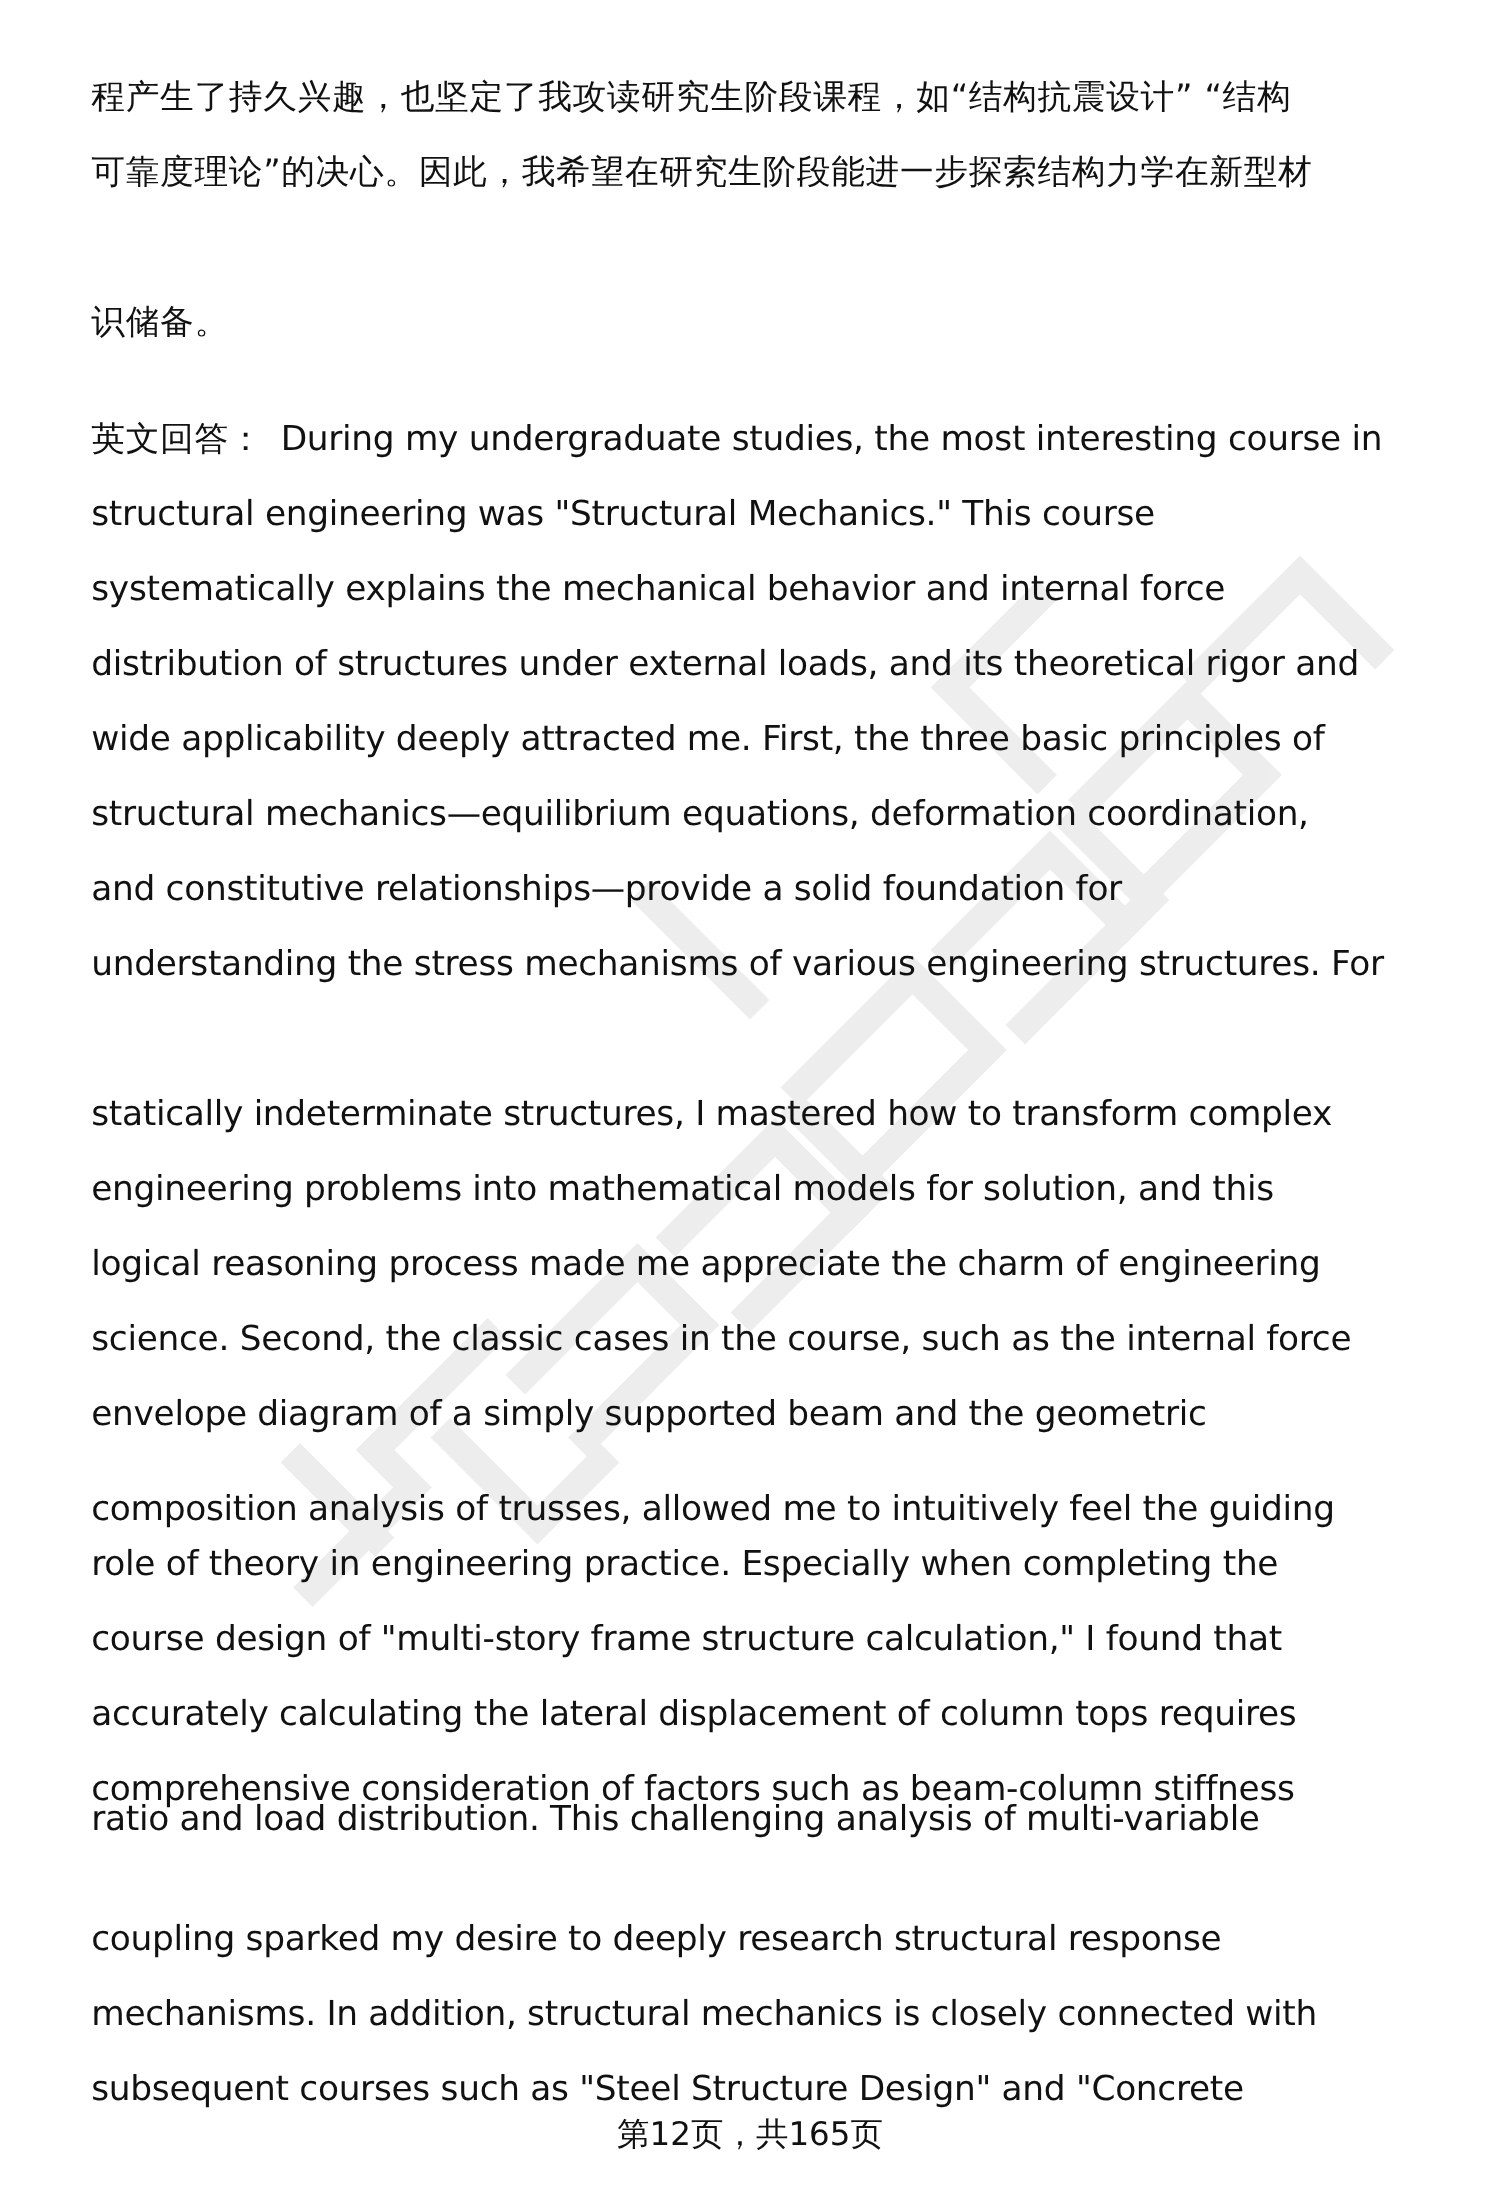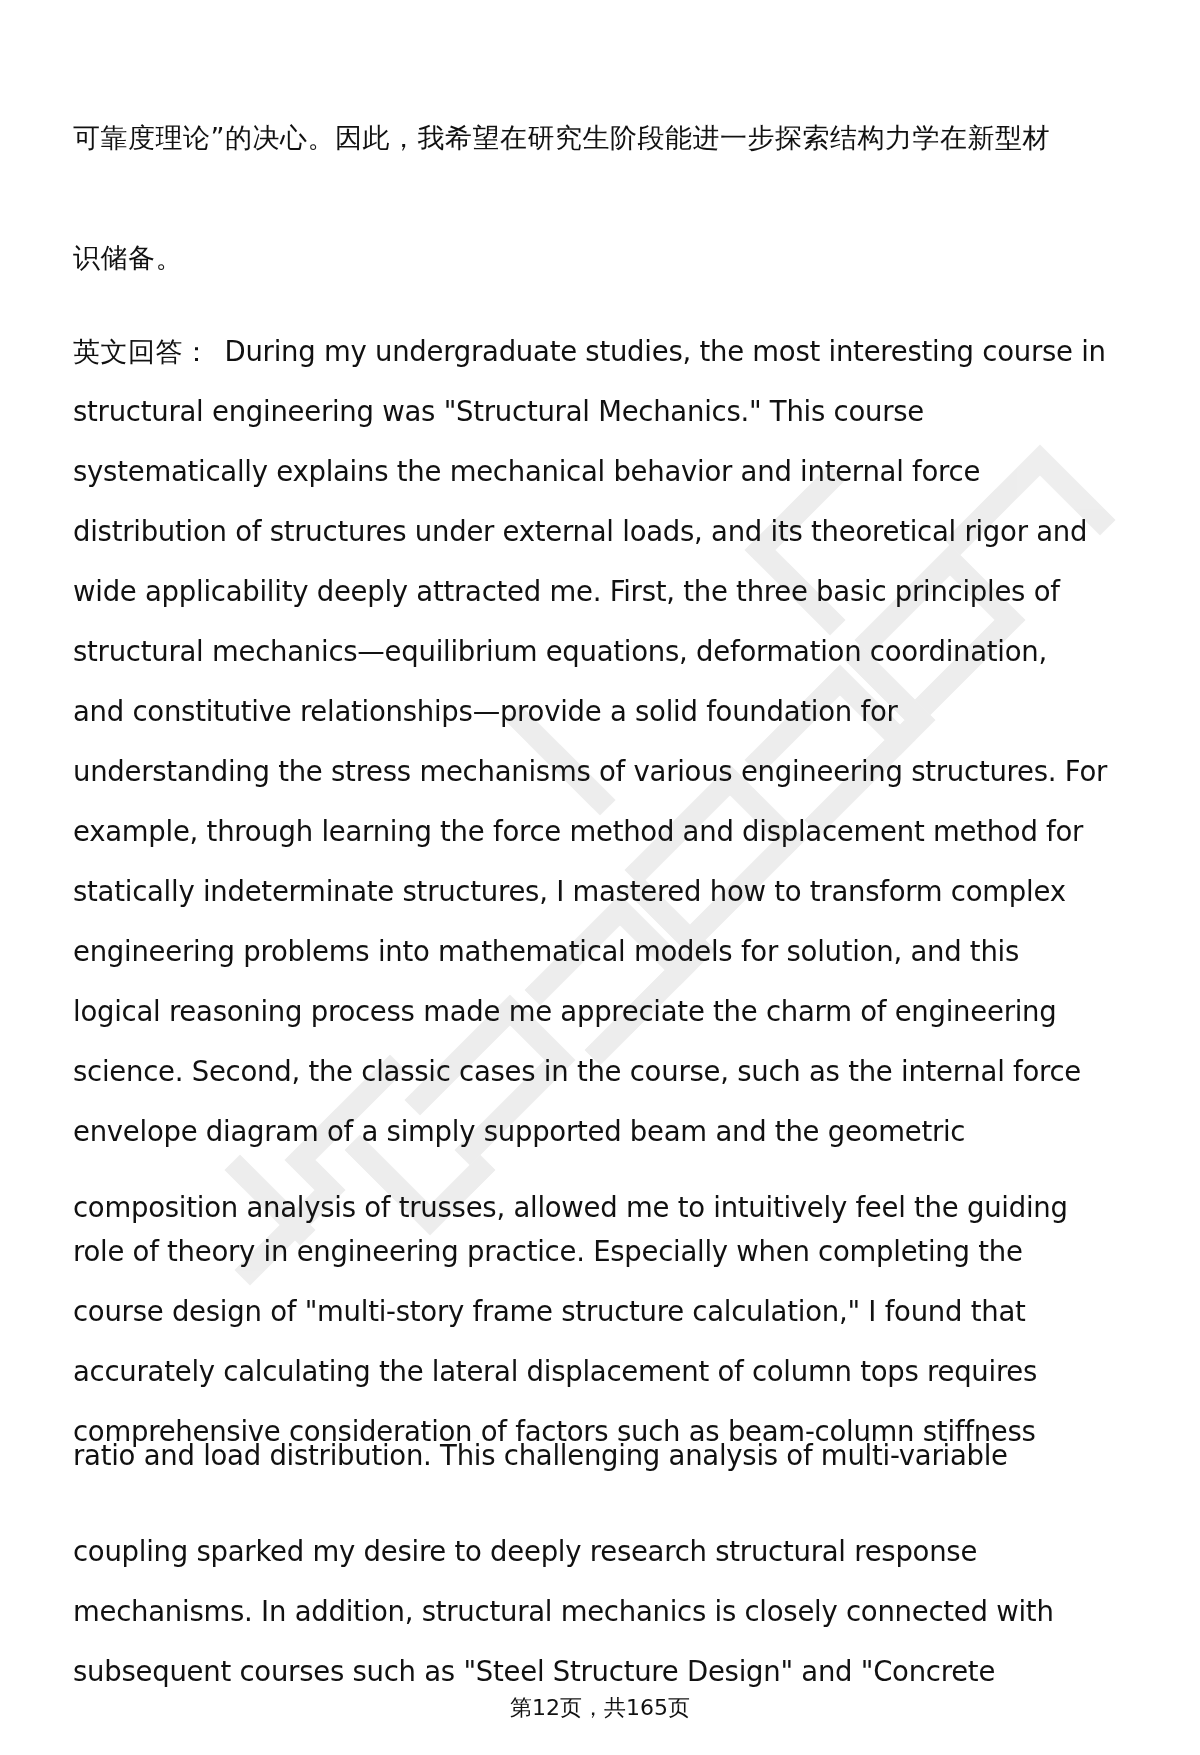--- a/index.html
+++ b/index.html
@@ -55,21 +55,21 @@
     .label {
       margin-right: 14px;
       text-align: center;
     }
     .footer {
       position: absolute;
       left: 0;
       width: 1200px;
       top: 1688px;
       text-align: center;
-      font-size: 22px;
+      font-size: 26px;
       line-height: 40px;
       z-index: 1;
     }
   </style>
 </head>
 <body style="color: rgb(17, 17, 17);">
 
 <div class="page">
 
   <div class="watermark">
@@ -86,34 +86,34 @@
         <path d="M760 760 L840 680 L900 740"></path>
         <path d="M820 820 L920 720 L860 660"></path>
         <path d="M870 640 L950 560 L1010 620 L930 700"></path>
         <path d="M960 540 L1040 460 L1100 520"></path>
         <path d="M830 620 L760 550 L830 480"></path>
         <path d="M600 800 L520 720"></path>
       </g>
     </svg>
   </div>
 
+  <div class="line cn" style="top:58px;">程产生了持久兴趣，也坚定了我攻读研究生阶段课程，如“结构抗震设计” “结构</div>
   <div class="line cn" style="top:118px;">可靠度理论”的决心。因此，我希望在研究生阶段能进一步探索结构力学在新型材</div>
   <div class="line cn" style="top:238px;">识储备。</div>
 
   <div class="line en" style="top:331px;">
     <span class="cn label">英文回答：</span><span>During my undergraduate studies, the most interesting course in</span>
   </div>
   <div class="line en" style="top:391px;">structural engineering was "Structural Mechanics." This course</div>
   <div class="line en" style="top:451px;">systematically explains the mechanical behavior and internal force</div>
   <div class="line en" style="top:511px;">distribution of structures under external loads, and its theoretical rigor and</div>
   <div class="line en" style="top:571px;">wide applicability deeply attracted me. First, the three basic principles of</div>
   <div class="line en" style="top:631px;">structural mechanics—equilibrium equations, deformation coordination,</div>
   <div class="line en" style="top:691px;">and constitutive relationships—provide a solid foundation for</div>
   <div class="line en" style="top:751px;">understanding the stress mechanisms of various engineering structures. For</div>
-  <div class="line en" style="top:811px;">example, through learning the force method and displacement method for</div>
   <div class="line en" style="top:871px;">statically indeterminate structures, I mastered how to transform complex</div>
   <div class="line en" style="top:931px;">engineering problems into mathematical models for solution, and this</div>
   <div class="line en" style="top:991px;">logical reasoning process made me appreciate the charm of engineering</div>
   <div class="line en" style="top:1051px;">science. Second, the classic cases in the course, such as the internal force</div>
   <div class="line en" style="top:1111px;">envelope diagram of a simply supported beam and the geometric</div>
   <div class="line en" style="top:1171px;margin-top:16px;">composition analysis of trusses, allowed me to intuitively feel the guiding</div>
   <div class="line en" style="top:1231px;">role of theory in engineering practice. Especially when completing the</div>
   <div class="line en" style="top:1291px;">course design of "multi-story frame structure calculation," I found that</div>
   <div class="line en" style="top:1351px;">accurately calculating the lateral displacement of column tops requires</div>
   <div class="line en" style="top:1411px;">comprehensive consideration of factors such as beam-column stiffness</div>

